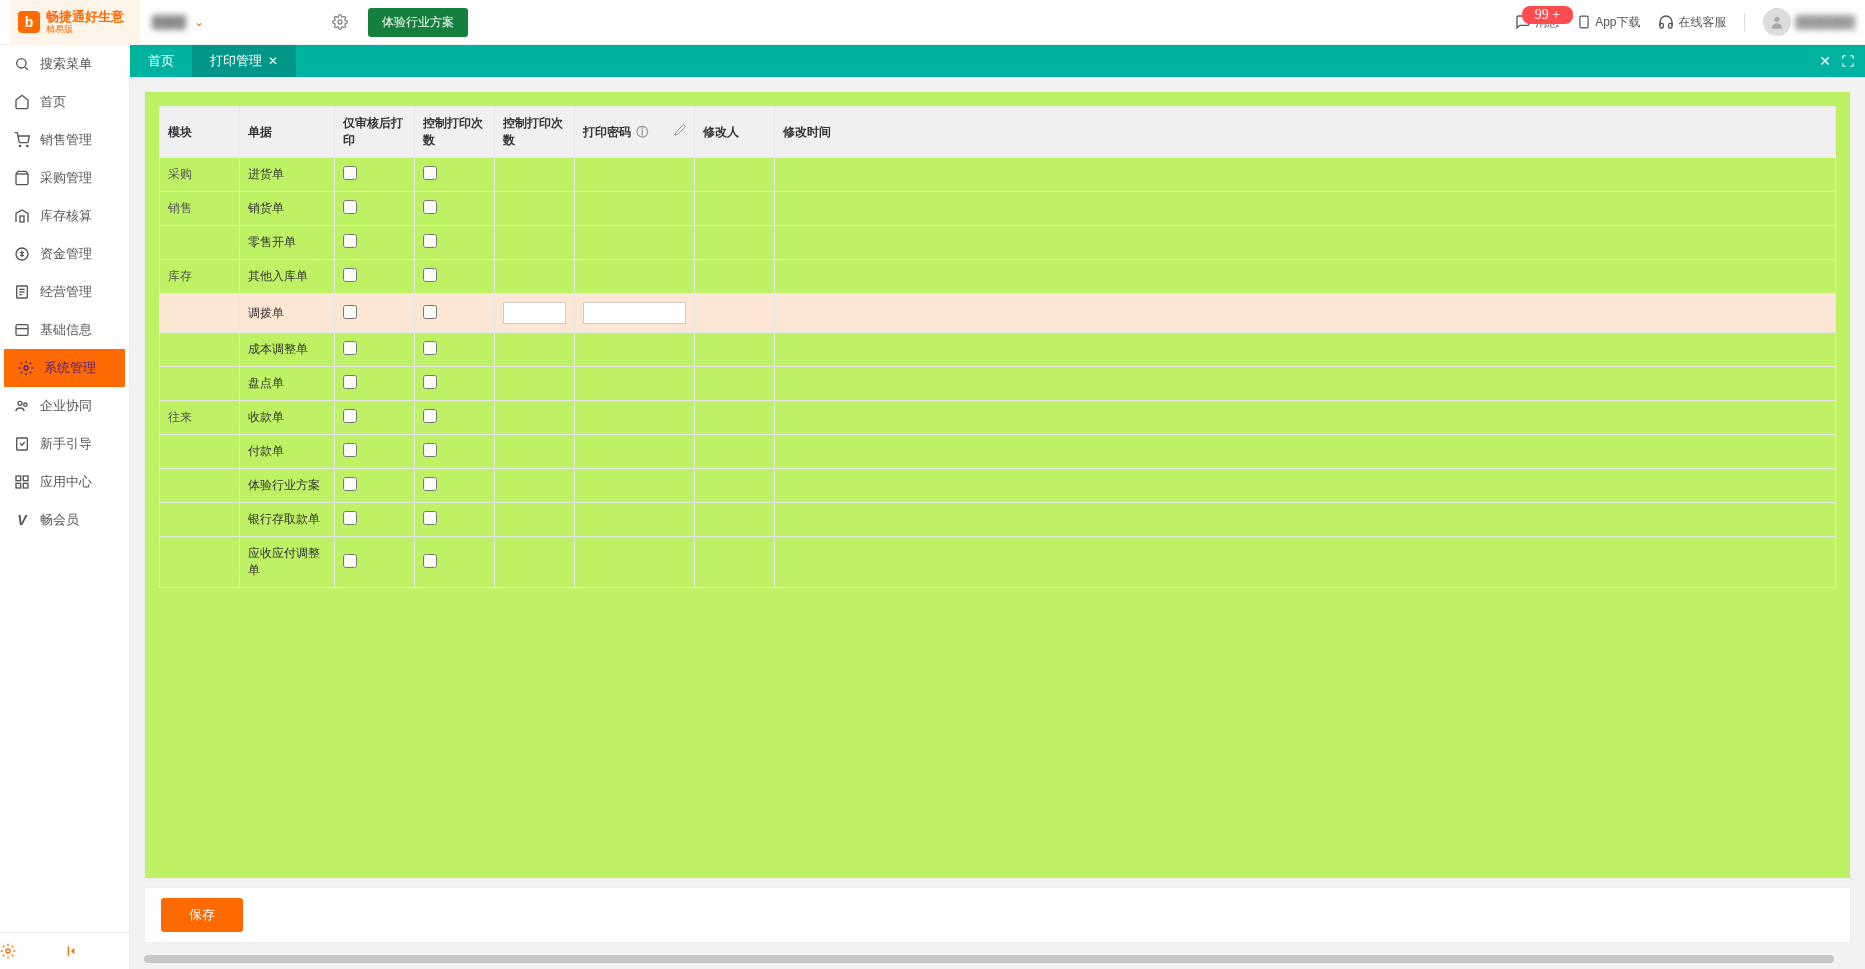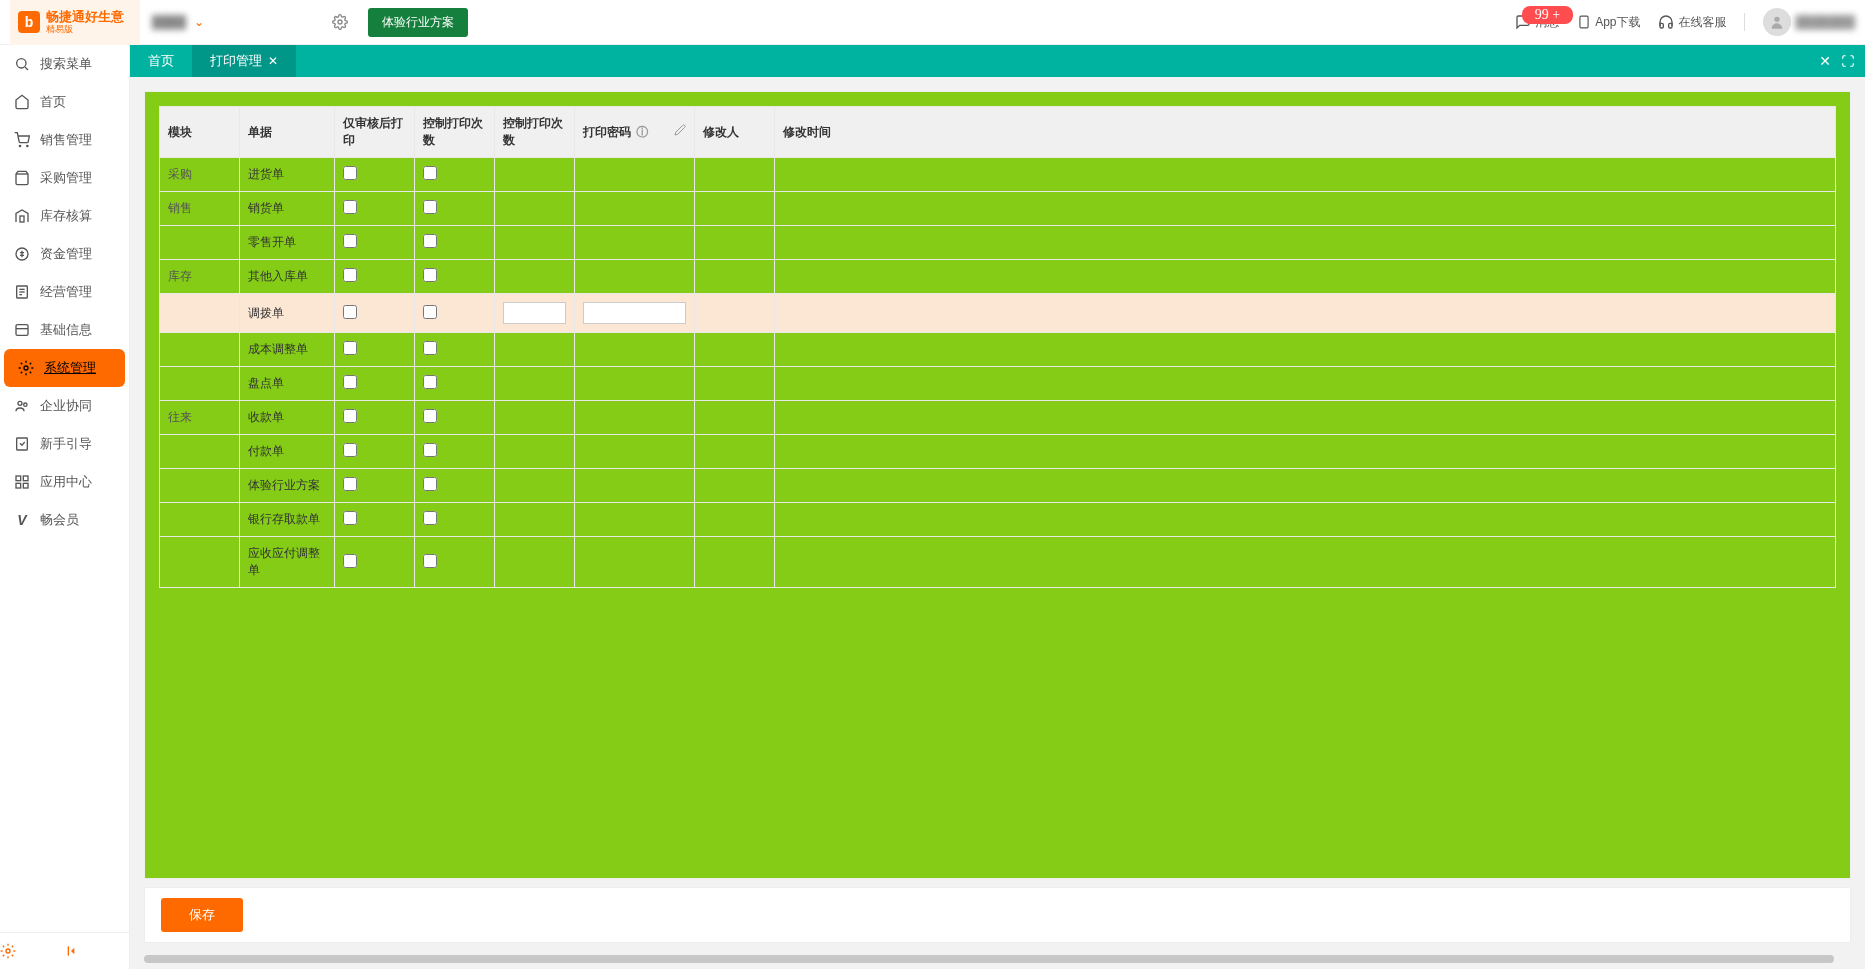--- a/index.html
+++ b/index.html
@@ -26,40 +26,40 @@
 .avatar { width: 28px; height: 28px; border-radius: 50%; background: #ddd; display: flex; align-items: center; justify-content: center; }
 .user-name { filter: blur(3px); color: #999; }
 
 
 .main { display: flex; flex: 1; min-height: 0; }
 
 
 .sidebar { width: 130px; background: #fff; display: flex; flex-direction: column; border-right: 1px solid #eee; }
 .side-items { flex: 1; overflow: auto; }
 .side-item { display: flex; align-items: center; gap: 10px; padding: 10px 14px; color: #555; cursor: pointer; font-size: 13px; }
-.side-item.active { background: #ff6a00; color: #000000; border-radius: 6px; margin: 0 4px; text-decoration: underline; }
+.side-item.active { background: #ff6a00; color: #4c1d95; border-radius: 1px; margin: 0 4px; }
 .side-icon { width: 16px; height: 16px; display: inline-flex; align-items: center; justify-content: center; }
 .vip-letter { font-weight: bold; font-style: italic; font-size: 14px; }
 .side-footer { display: flex; border-top: 1px solid #eee; }
 .side-footer > div { flex: 1; text-align: center; padding: 10px 0; color: #ff6a00; cursor: pointer; }
 
 
 .content { flex: 1; display: flex; flex-direction: column; background: #f2f2f2; min-width: 0; }
 
 
 .tabstrip { display: flex; align-items: center; background: #00b3a1; height: 32px; color: #fff; font-size: 13px; }
 .tab { padding: 0 18px; height: 32px; display: flex; align-items: center; gap: 6px; cursor: pointer; }
 .tab.active { background: #009688; }
 .tab .close { font-size: 12px; }
 .tabstrip-right { margin-left: auto; display: flex; align-items: center; gap: 10px; padding-right: 10px; }
 .ts-icon { cursor: pointer; font-size: 14px; }
 
 
 .page-wrap { flex: 1; display: flex; flex-direction: column; min-height: 0; }
-.page-panel { background: #84cc16; margin: 14px 14px 8px 14px; flex: 1; overflow: auto; padding: 0; border: 1px solid #eee; }
+.page-panel { background: #bef264; margin: 14px 14px 8px 14px; flex: 1; overflow: auto; padding: 0; border: 1px solid #eee; }
 
 
 table { width: calc(100% - 28px); border-collapse: collapse; margin: 14px; }
 th, td { border: 1px solid #e8e8e8; padding: 8px 8px; text-align: left; font-size: 12px; vertical-align: middle; }
 th { background: #f0f0f0; color: #333; font-weight: bold; }
 th .help { color: #999; margin-left: 2px; }
 th .edit-ic { float: right; color: #999; }
 tr.hl td { background: #fce6d4; }
 td.module-cell { color: #555; }
 td.check { text-align: left; }

